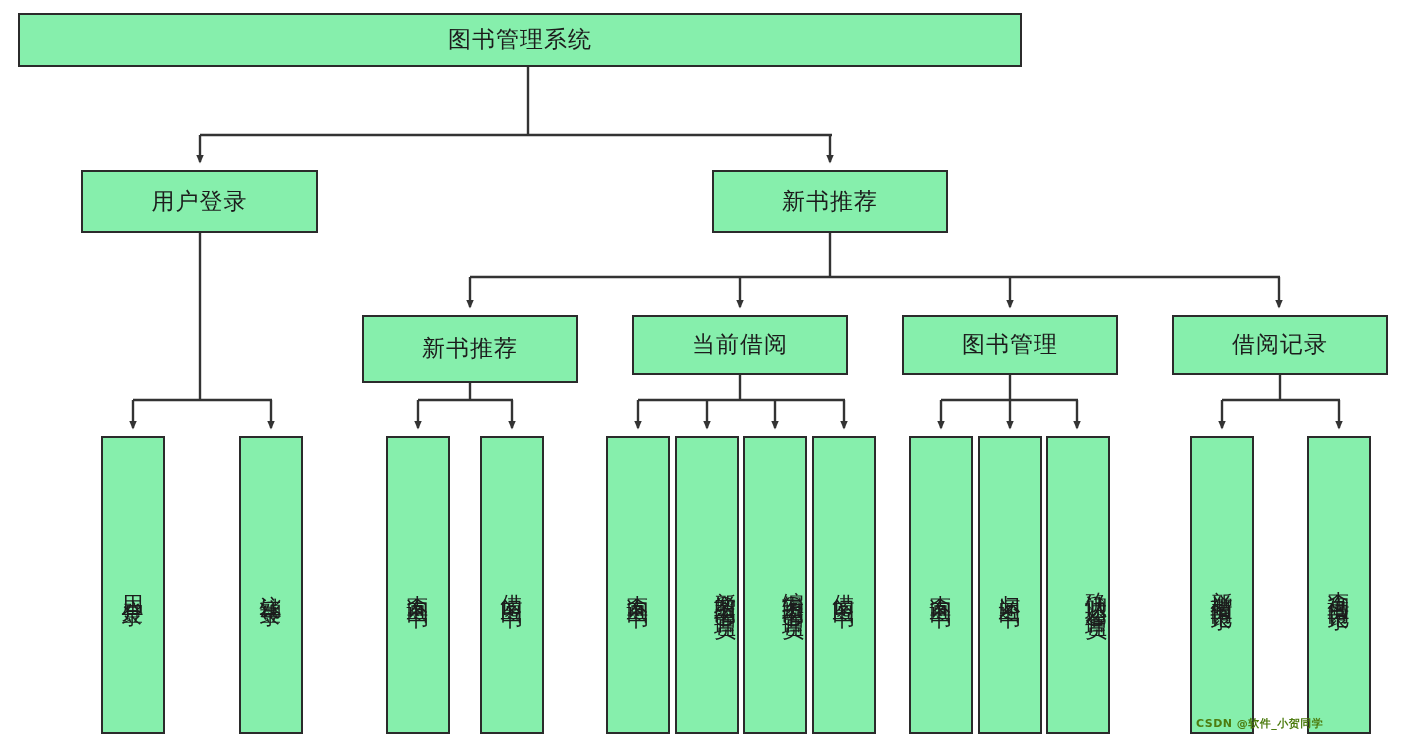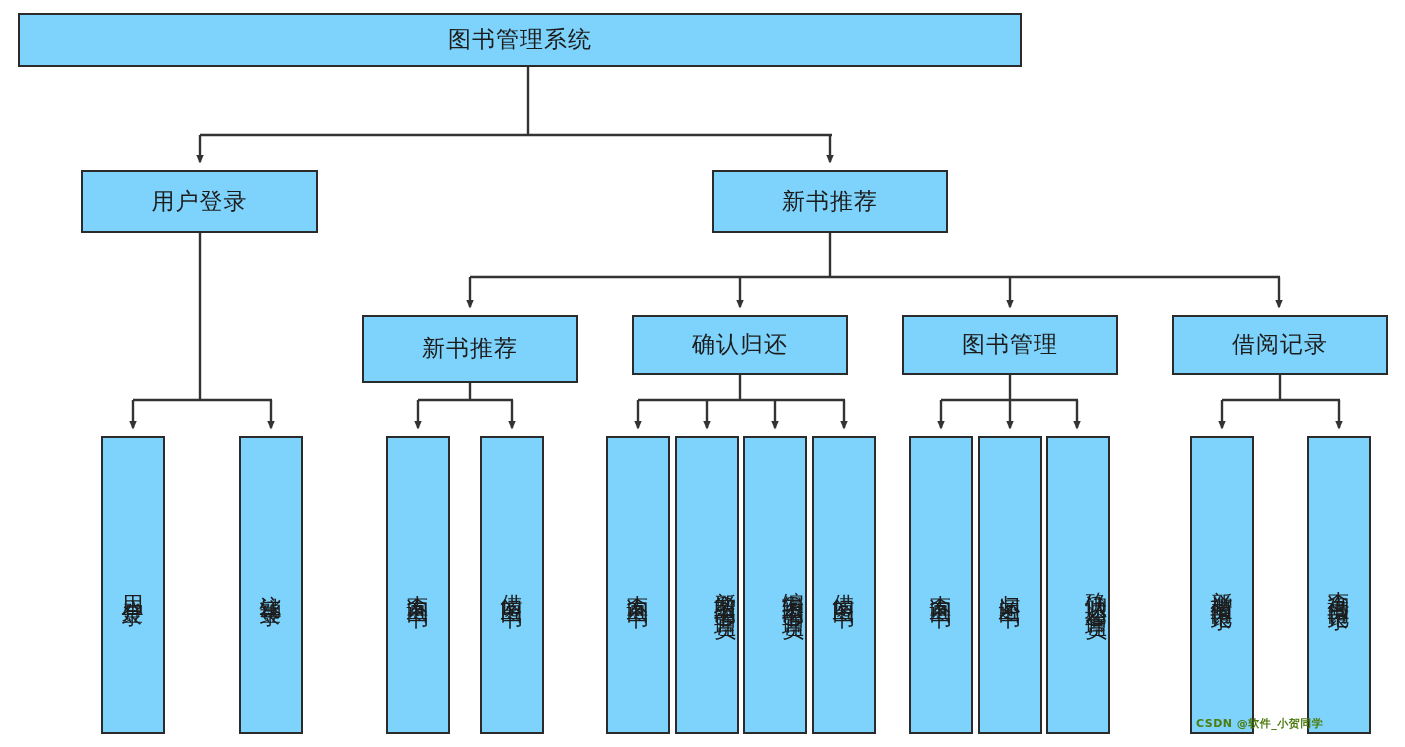--- a/index.html
+++ b/index.html
@@ -22,21 +22,21 @@
     position: absolute;
     left: 0;
     top: 0;
     width: 1405px;
     height: 747px;
     pointer-events: none;
   }
   .node {
     position: absolute;
     box-sizing: border-box;
-    background: #7dd3fc;
+    background: #86efac;
     border: 2px solid #2b2b2b;
     display: flex;
     align-items: center;
     justify-content: center;
     color: #1c1c1c;
     z-index: 2;
   }
   .node.horiz {
     font-size: 23px;
     letter-spacing: 1px;
@@ -136,21 +136,21 @@
 
   <div class="node horiz" style="left:712px; top:170px; width:236px; height:63px;">
     <span class="node-label">新书推荐</span>
   </div>
 
   <div class="node horiz" style="left:362px; top:315px; width:216px; height:68px;">
     <span class="node-label">新书推荐</span>
   </div>
 
   <div class="node horiz" style="left:632px; top:315px; width:216px; height:60px;">
-    <span class="node-label">确认归还</span>
+    <span class="node-label">当前借阅</span>
   </div>
 
   <div class="node horiz" style="left:902px; top:315px; width:216px; height:60px;">
     <span class="node-label">图书管理</span>
   </div>
 
   <div class="node horiz" style="left:1172px; top:315px; width:216px; height:60px;">
     <span class="node-label">借阅记录</span>
   </div>
 

